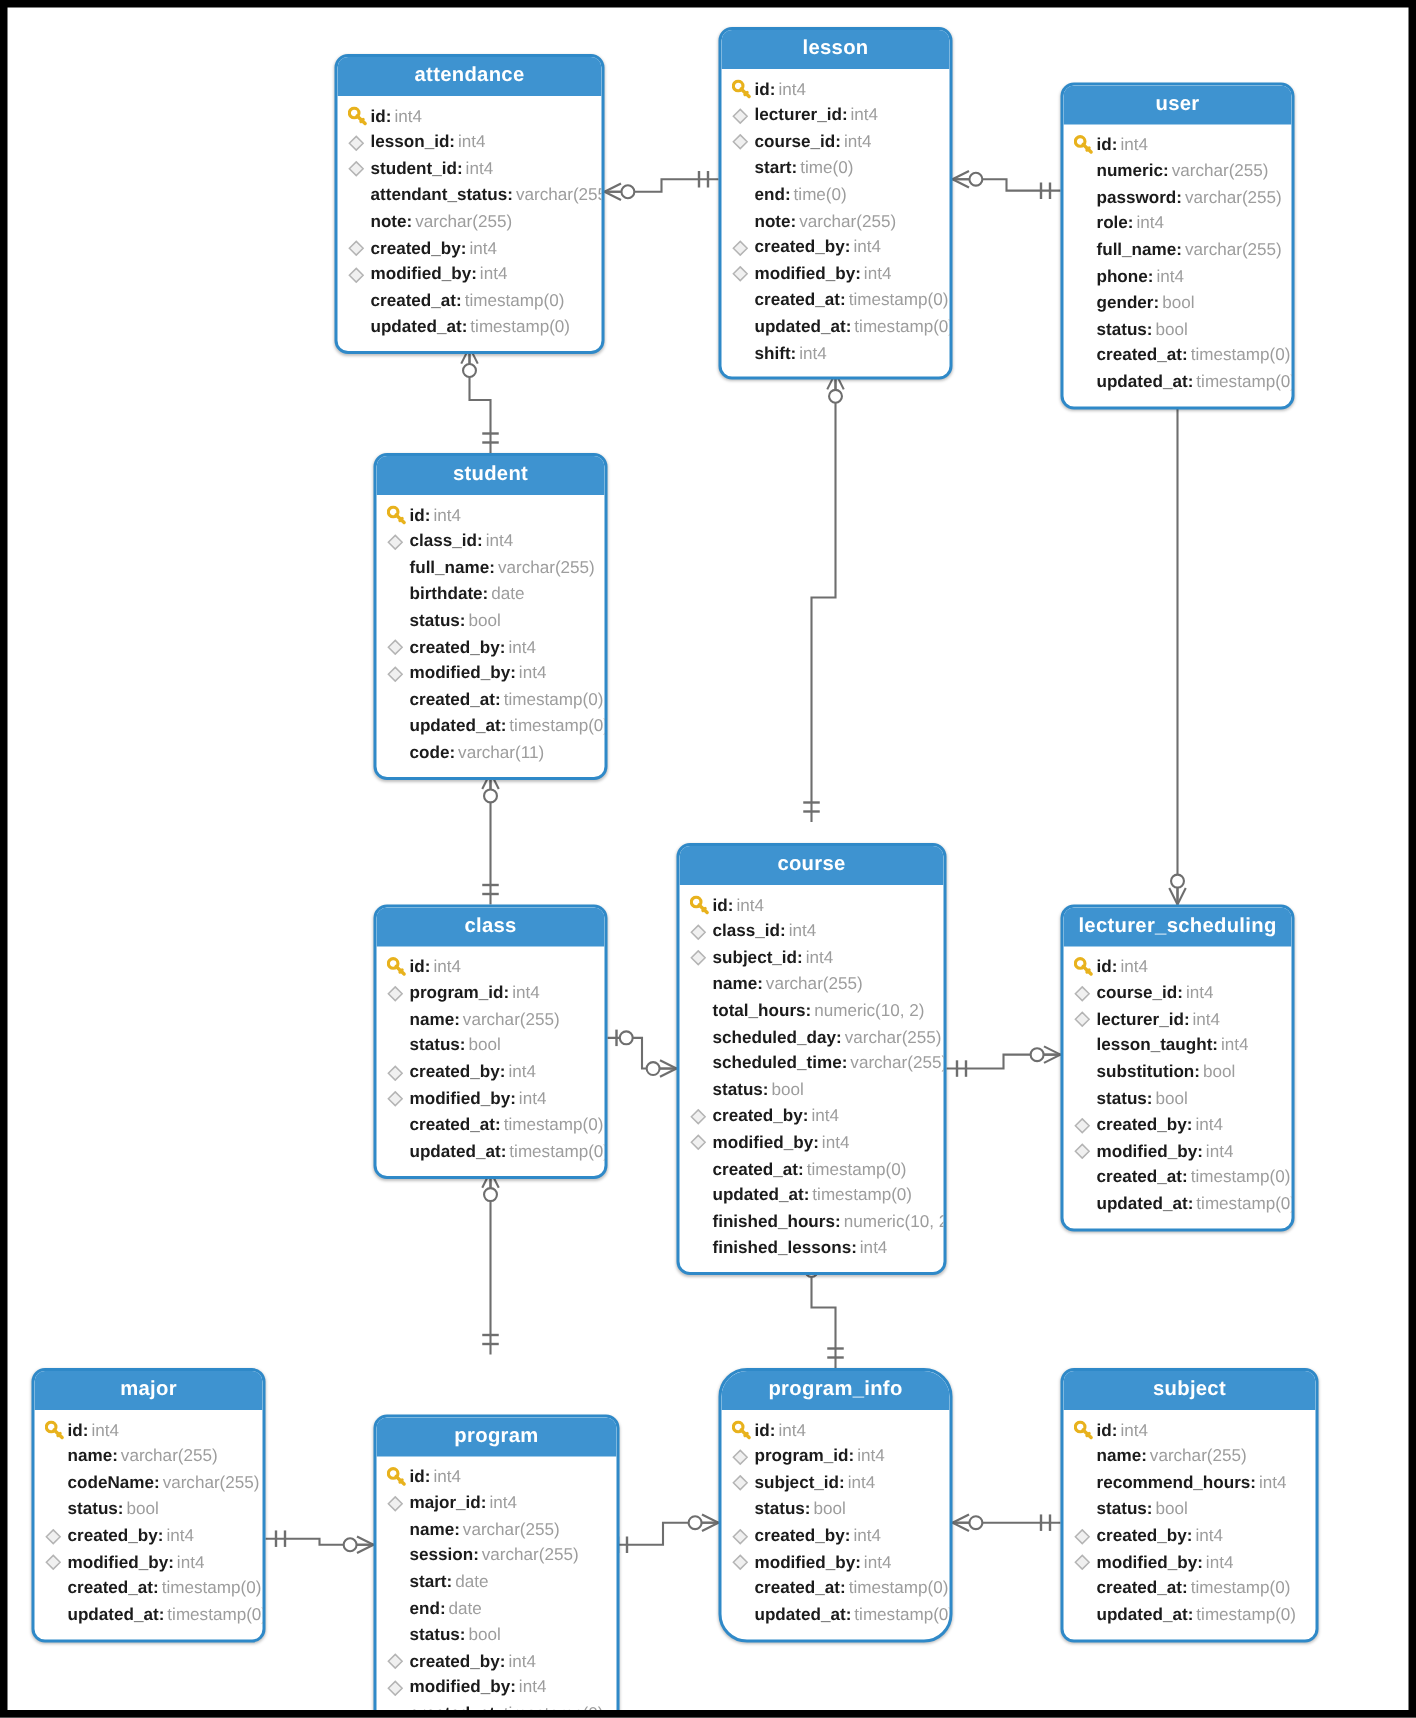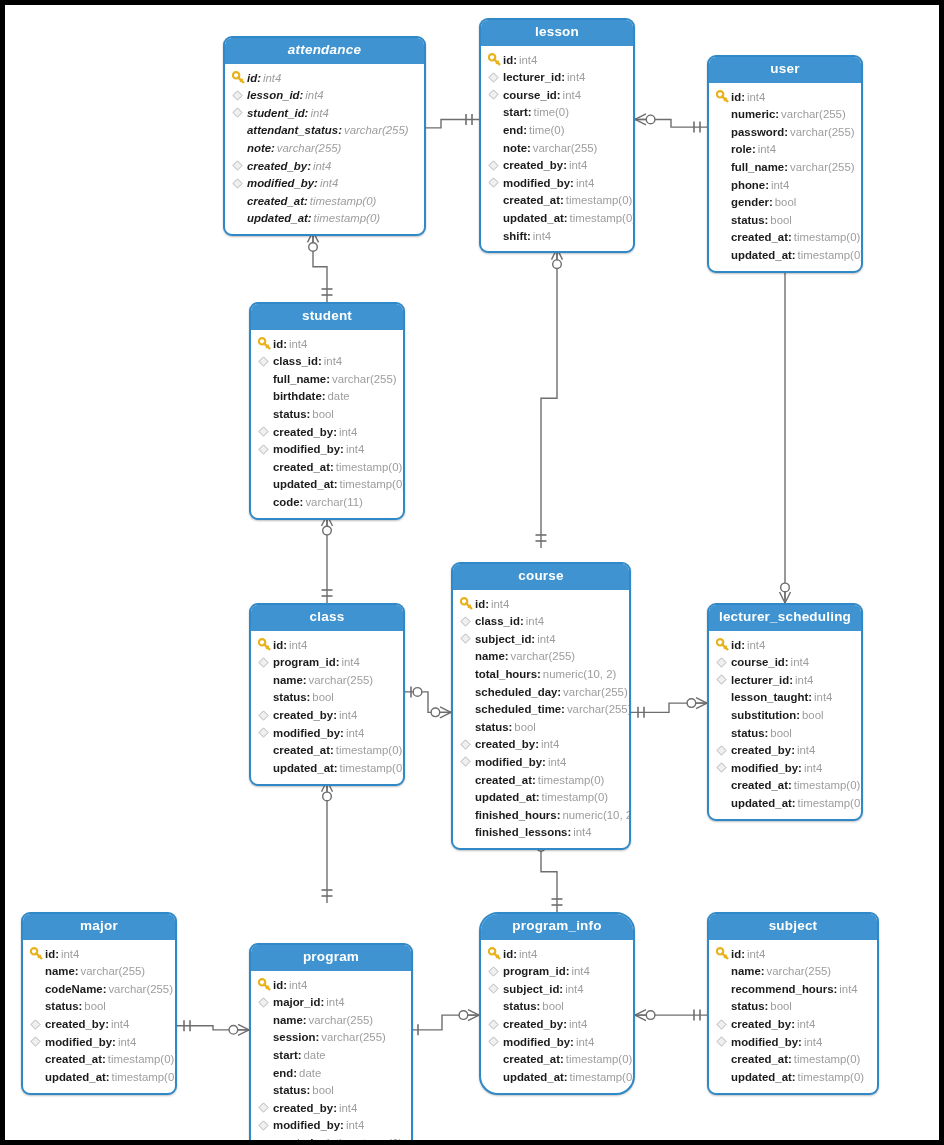--- a/index.html
+++ b/index.html
@@ -164,21 +164,21 @@
       <g>
         <path d="M 630 1010.124 L 702 1010.124" fill="none" stroke="#6e6e6e" stroke-width="1.4"></path>
         <line x1="630" y1="1010.124" x2="641" y2="1015.624" stroke="#6e6e6e" stroke-width="1.4"></line>
         <line x1="630" y1="1010.124" x2="641" y2="1004.624" stroke="#6e6e6e" stroke-width="1.4"></line>
         <line x1="630" y1="1010.124" x2="641" y2="1010.124" stroke="#6e6e6e" stroke-width="1.4"></line>
         <circle cx="645.6" cy="1010.124" r="4.3" fill="#ffffff" stroke="#6e6e6e" stroke-width="1.4"></circle>
         <line x1="695" y1="1004.624" x2="695" y2="1015.624" stroke="#6e6e6e" stroke-width="1.6"></line>
         <line x1="689" y1="1004.624" x2="689" y2="1015.624" stroke="#6e6e6e" stroke-width="1.6"></line>
       </g>
     </svg>
-<div class="tbl" style="left: 218px; top: 31px; width: 203px; font-style: italic;">
+<div class="tbl" style="left: 218px; top: 31px; width: 180px;">
       <div class="tbl-hd">attendance</div>
       <div class="tbl-bd">
         <div class="row">
           <span class="mk">
             <svg width="13" height="13" viewBox="0 0 13 13">
               <circle cx="4.1" cy="4.3" r="3.2" fill="none" stroke="#e8b21d" stroke-width="2.1"></circle>
               <path d="M6.1 6.3 L11.4 11.3" stroke="#e8b21d" stroke-width="2.3" stroke-linecap="round"></path>
               <path d="M8.6 10.1 L10.1 8.6" stroke="#e8b21d" stroke-width="2.1" stroke-linecap="round"></path>
             </svg>
           </span>

